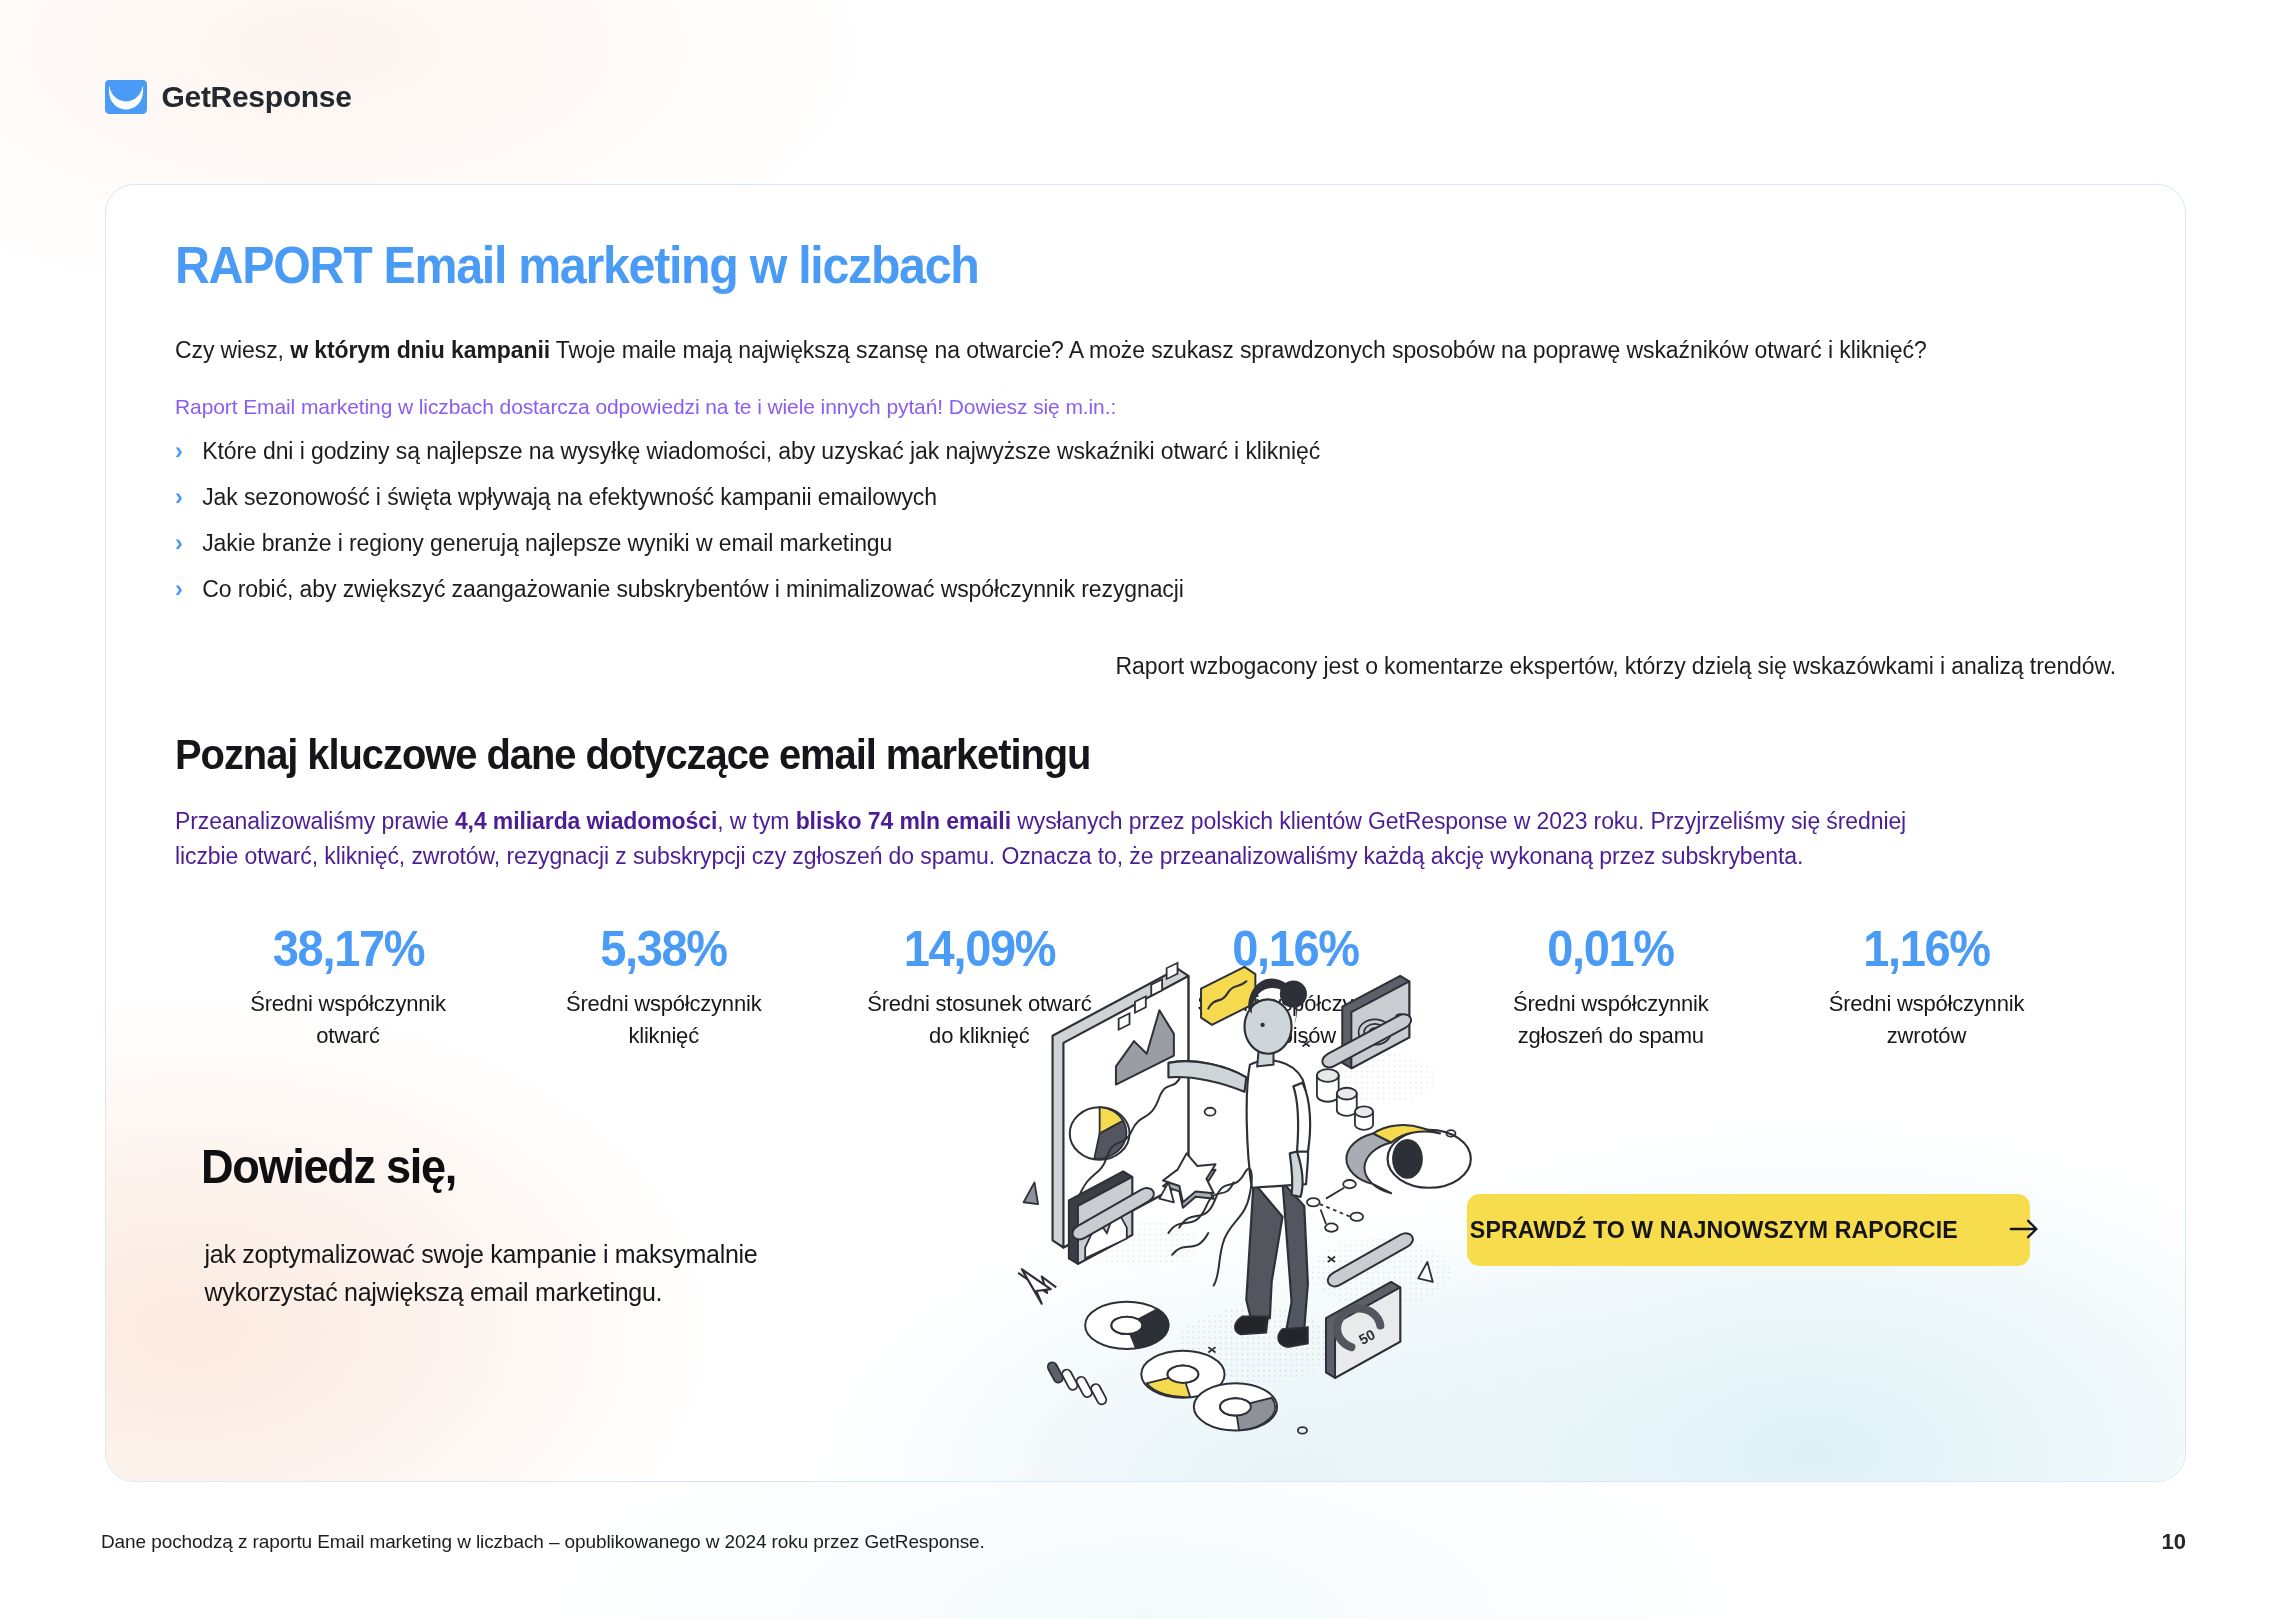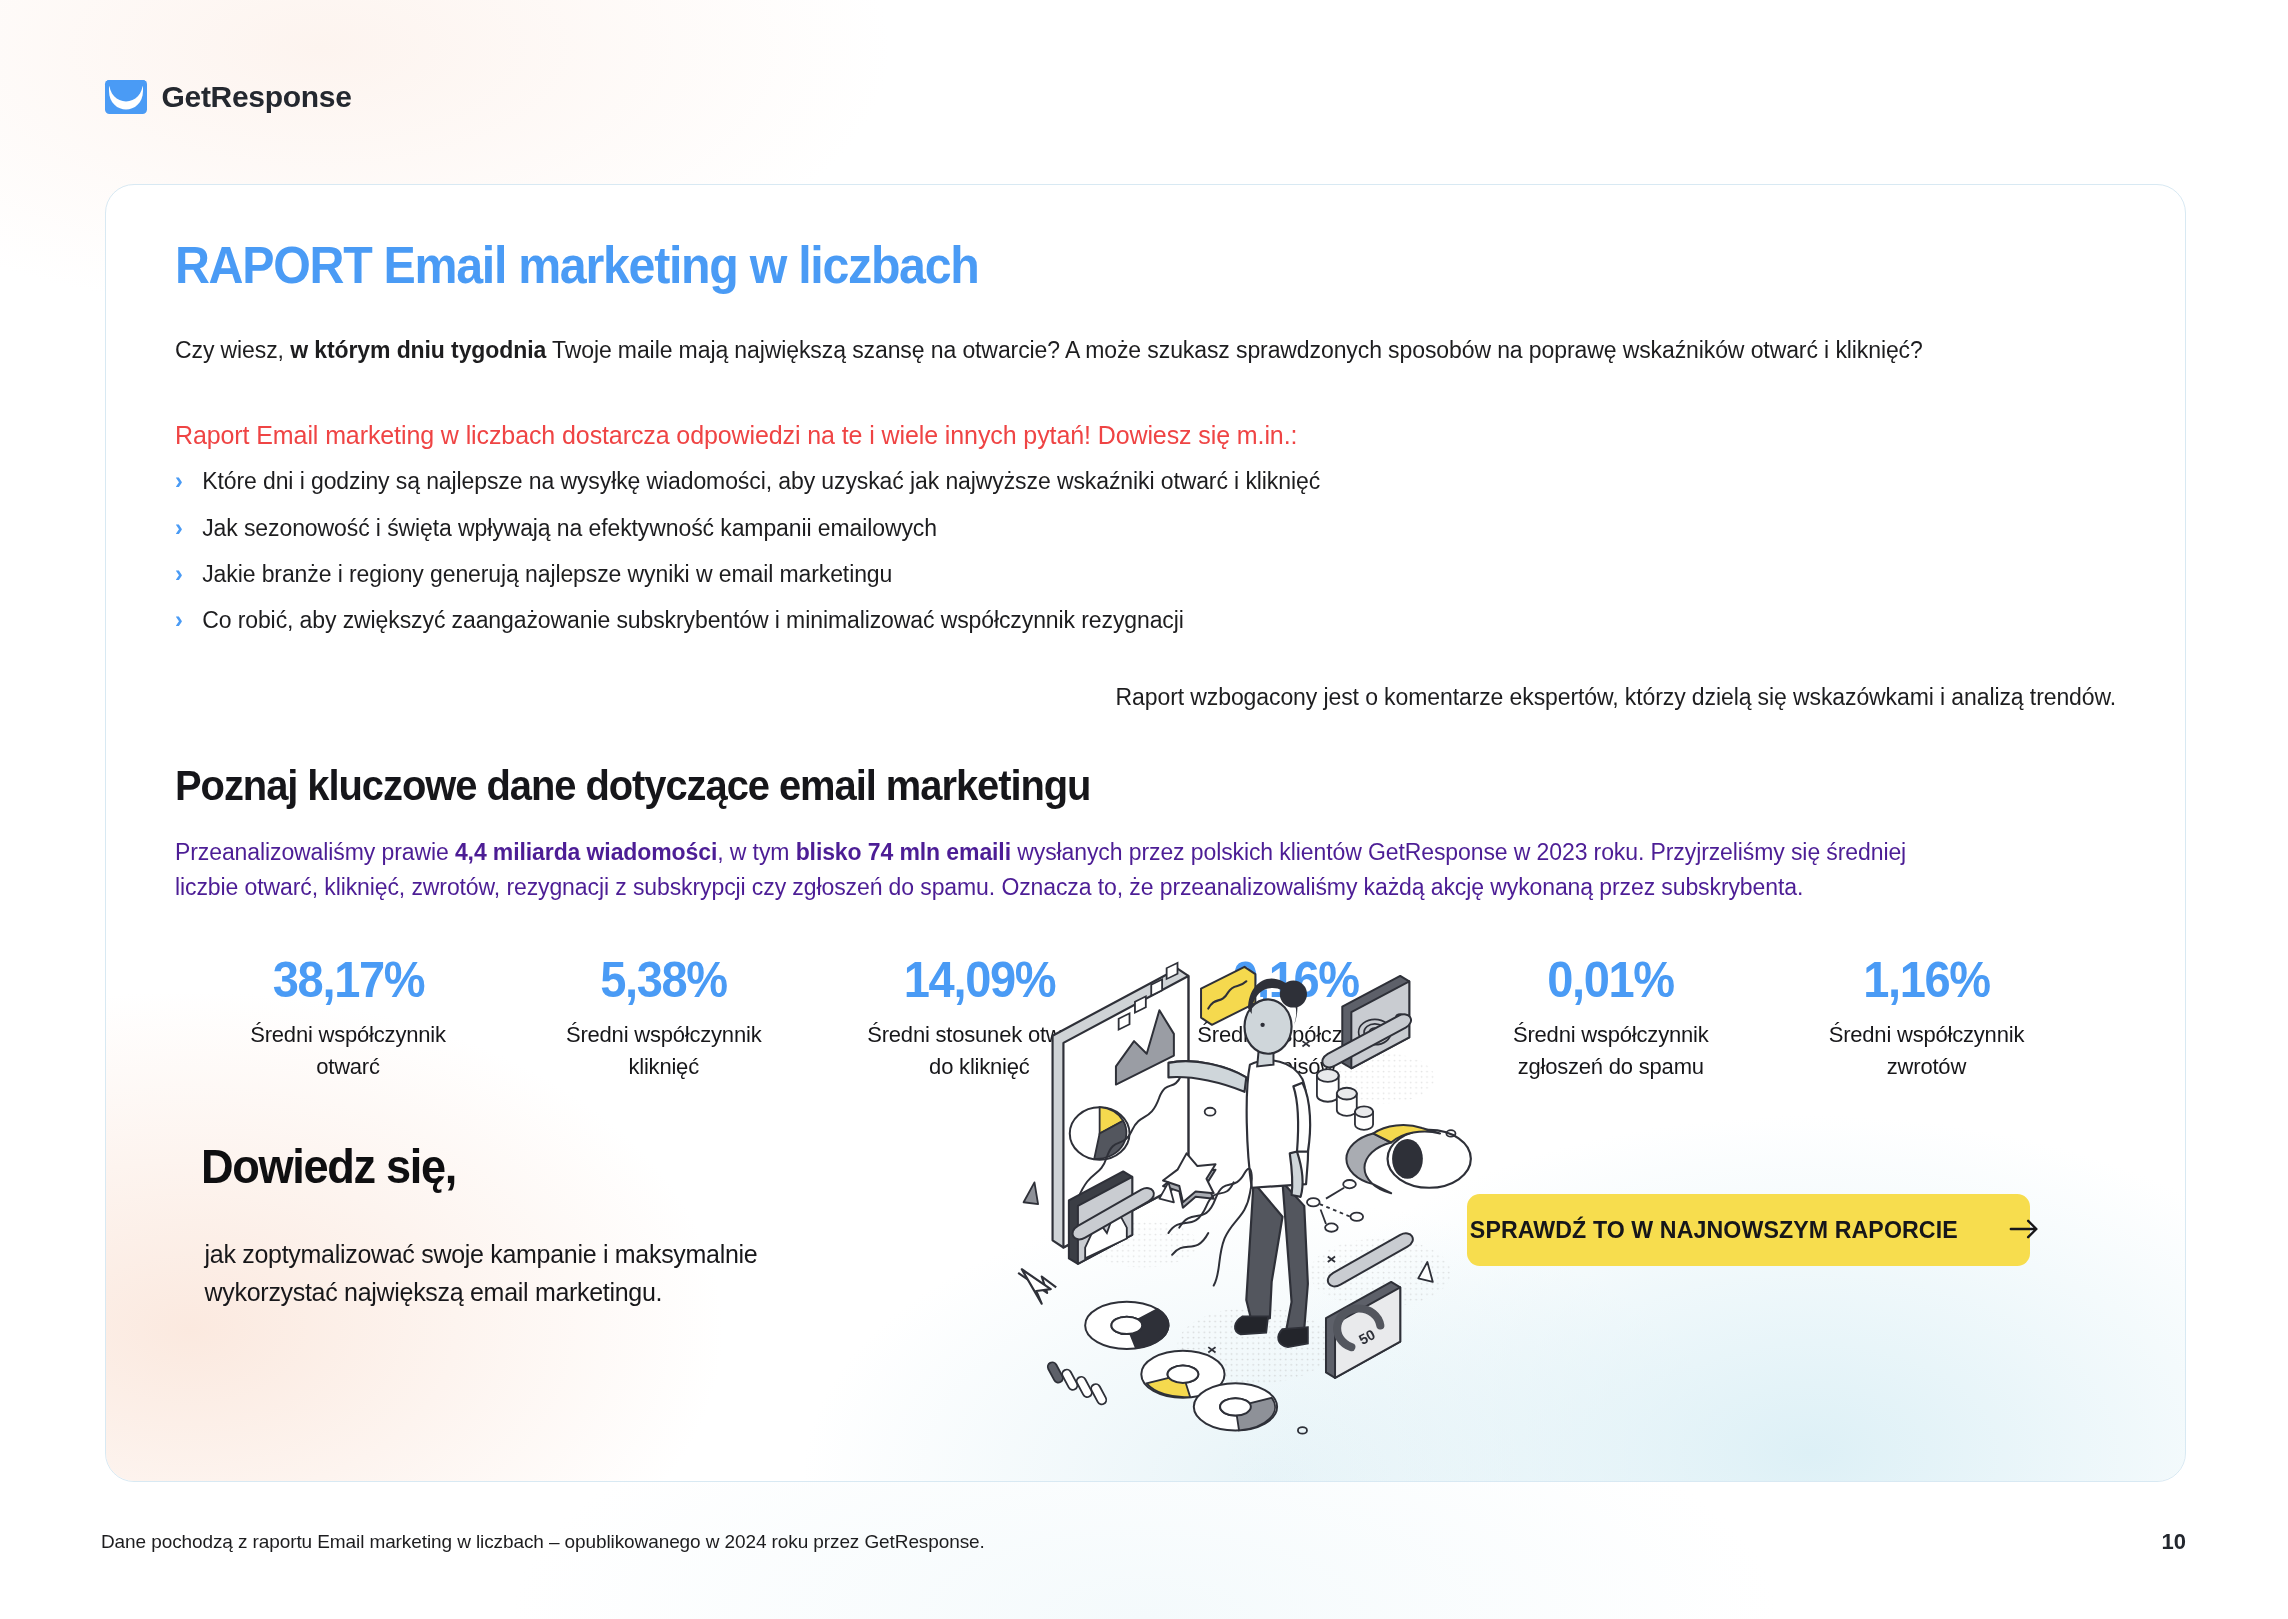--- a/index.html
+++ b/index.html
@@ -88,23 +88,23 @@
   .lead {
     margin-top: 40px;
     font-size: 23px;
     color: #1d1d1f;
     line-height: 1.45;
     letter-spacing: -0.1px;
   }
   .lead b { font-weight: 700; }
 
   .intro {
-    margin-top: 49px;
-    font-size: 25px;
-    color: #ef4444;
+    margin-top: 24px;
+    font-size: 21px;
+    color: #8b5cf6;
     line-height: 1.45;
     letter-spacing: -0.1px;
   }
 
   .bullets { margin-top: 12.7px; }
   .bullet {
     display: flex;
     align-items: flex-start;
     gap: 12.7px;
     margin-top: 12.7px;
@@ -272,21 +272,21 @@
     <span class="brand-name">GetResponse</span>
   </div>
 
   <div class="card">
     <div class="card-wash"></div>
 
     <div class="card-inner">
 
       <h1 class="title-blue"><span>RAPORT</span><span> Email marketing w liczbach</span></h1>
 
-      <p class="lead"><span>Czy wiesz, </span><b>w którym dniu tygodnia</b><span> Twoje maile mają największą szansę na otwarcie? A może szukasz sprawdzonych sposobów na poprawę wskaźników otwarć i kliknięć?</span></p>
+      <p class="lead"><span>Czy wiesz, </span><b>w którym dniu kampanii</b><span> Twoje maile mają największą szansę na otwarcie? A może szukasz sprawdzonych sposobów na poprawę wskaźników otwarć i kliknięć?</span></p>
 
       <p class="intro">Raport Email marketing w liczbach dostarcza odpowiedzi na te i wiele innych pytań! Dowiesz się m.in.:</p>
 
       <div class="bullets">
         <div class="bullet">
           <span class="chev">›</span>
           <span>Które dni i godziny są najlepsze na wysyłkę wiadomości, aby uzyskać jak najwyższe wskaźniki otwarć i kliknięć</span>
         </div>
         <div class="bullet">
           <span class="chev">›</span>

